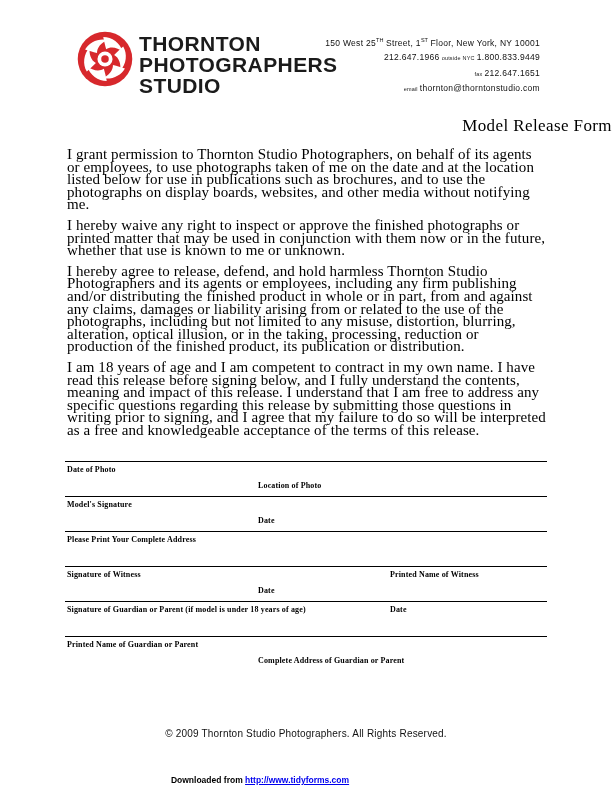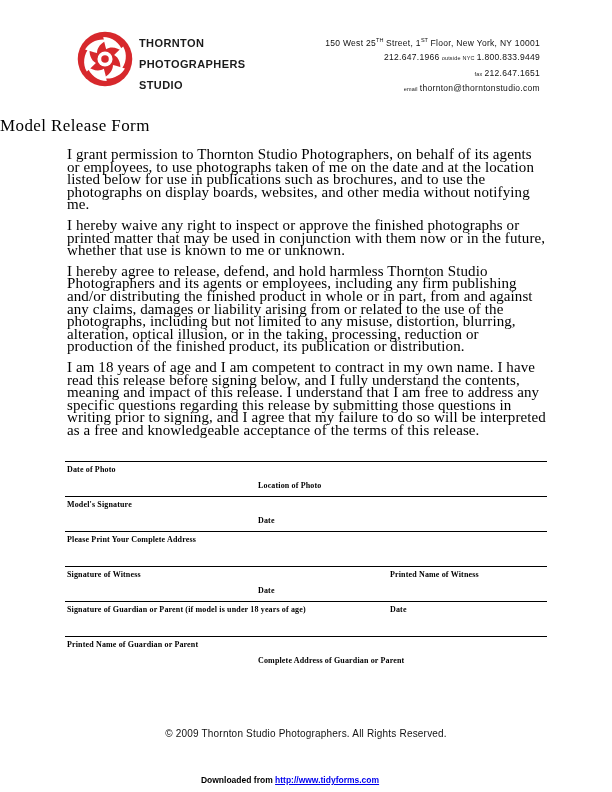--- a/index.html
+++ b/index.html
@@ -3,29 +3,29 @@
 <meta charset="utf-8">
 <style>
   html,body{margin:0;padding:0;background:#ffffff;}
   .page{position:relative;width:612px;height:792px;background:#ffffff;overflow:hidden;
         font-family:"Liberation Serif", serif;color:#000;}
 
   
   .logo{position:absolute;left:76px;top:30px;width:58px;height:58px;}
   .brand{position:absolute;left:139px;top:33px;
          font-family:"Liberation Sans", sans-serif;font-weight:bold;
-         font-size:11px;line-height:21px;letter-spacing:0.4px;color:#1b1b1b;}
+         font-size:21px;line-height:21px;letter-spacing:0.4px;color:#1b1b1b;}
   .contact{position:absolute;right:72px;top:33px;text-align:right;
            font-family:"Liberation Sans", sans-serif;font-size:8.5px;
            line-height:14.5px;color:#101010;letter-spacing:0.3px;}
   .contact sup{font-size:5.5px;vertical-align:super;letter-spacing:0;}
   .tiny{font-size:5.5px;letter-spacing:0.2px;color:#222;padding:0 2px;}
 
   
-  .title{position:absolute;left:0;top:116px;width:612px;text-align:left;
+  .title{position:absolute;left:0;top:116px;width:612px;text-align:right;
          font-size:17px;letter-spacing:0.4px;color:#000;}
 
   
   .content{position:absolute;left:67px;top:148px;width:481px;
            font-size:15px;line-height:12.6px;letter-spacing:0.1px;}
   .content p{margin:0 0 8px 0;}
   .content p.last{}
 
   
   .form{position:absolute;left:65px;top:461px;width:482px;}
@@ -33,21 +33,21 @@
   .field{position:absolute;top:3px;font-weight:bold;font-size:8px;
          letter-spacing:0.15px;white-space:nowrap;}
   .c1{left:2px;} .c2{left:193px;margin-top:16px;} .c3{left:325px;}
 
   
   .copyright{position:absolute;left:0;top:728px;width:612px;text-align:center;
              font-family:"Liberation Sans", sans-serif;font-size:10px;
              letter-spacing:0.2px;color:#111;}
   .download{position:absolute;left:0;top:775px;width:520px;text-align:center;
             font-family:"Liberation Sans", sans-serif;font-weight:bold;
-            font-size:8.5px;color:#000;padding-left:30px;}
+            font-size:8.5px;color:#000;}
   .download a{color:#0000ee;text-decoration:underline;cursor:pointer;}
 </style>
 </head>
 <body>
 
 <div class="page">
 
   <div>
     <svg class="logo" viewBox="0 0 100 100" aria-hidden="true">
       <circle cx="50" cy="50" r="47" fill="#d7282c"></circle>

